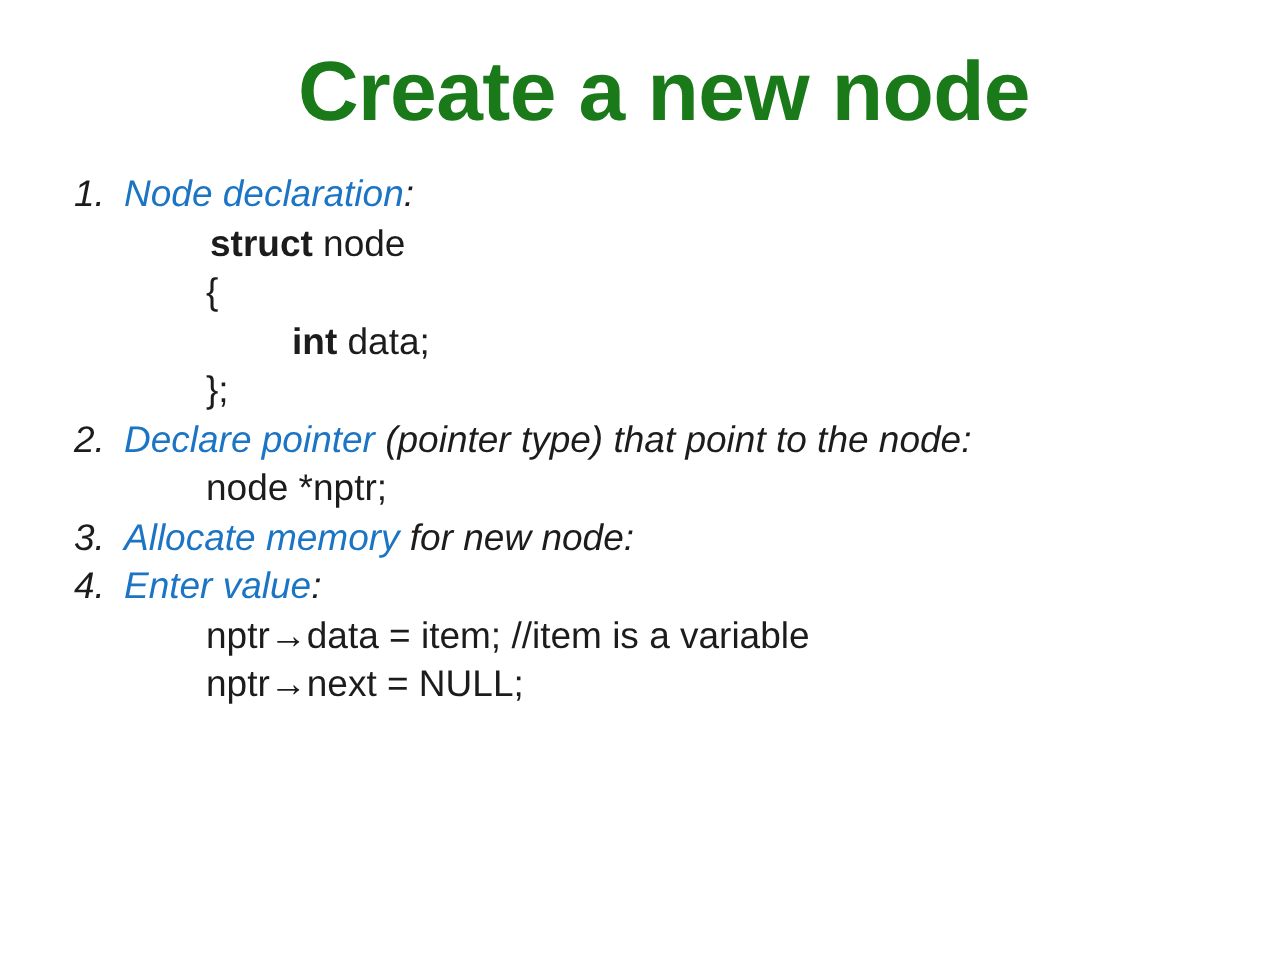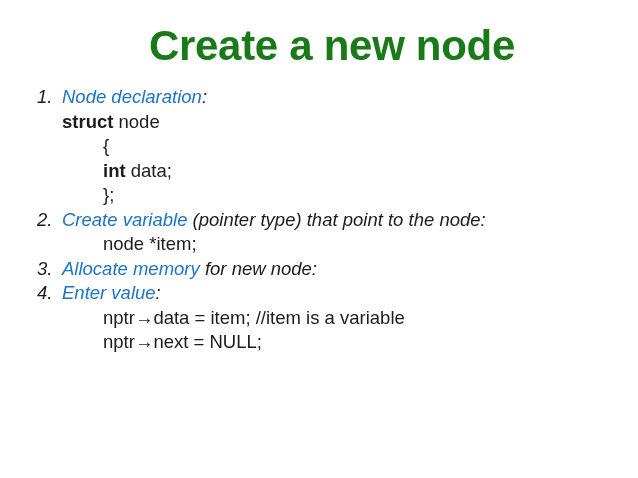--- a/index.html
+++ b/index.html
@@ -46,21 +46,21 @@
     font-size: 18.5px;
     line-height: 24.5px;
     height: 24.5px;
     color: var(--text-black);
   }
   .l-list  { padding-left: 37px; font-style: italic; }
   .l-code1 { padding-left: 62px; }
   .l-code2 { padding-left: 103px; }
   .num { display: inline-block; min-width: 25px; }
   .blue { color: var(--highlight-blue); }
-  .bold { font-weight: 700; }
+  .bold { font-weight: 700; margin-left: 43px; }
 </style>
 </head>
 <body>
 
 <div class="slide">
 
   <div class="title">Create a new node</div>
 
   <div class="content">
 
@@ -68,23 +68,23 @@
 
     <div class="line l-code1"><span class="bold">struct</span><span> node</span></div>
 
     <div class="line l-code2"><span>{</span></div>
 
     <div class="line l-code2"><span class="bold">int</span><span> data;</span></div>
 
 
     <div class="line l-code2"><span>};</span></div>
 
-    <div class="line l-list"><span class="num">2.</span><span class="blue">Create variable</span><span> (pointer type) that point to the node:</span></div>
+    <div class="line l-list"><span class="num">2.</span><span class="blue">Declare pointer</span><span> (pointer type) that point to the node:</span></div>
 
-    <div class="line l-code2"><span>node *item;</span></div>
+    <div class="line l-code2"><span>node *nptr;</span></div>
 
     <div class="line l-list"><span class="num">3.</span><span class="blue">Allocate memory</span><span> for new node:</span></div>
 
 
     <div class="line l-list"><span class="num">4.</span><span class="blue">Enter value</span><span>:</span></div>
 
     <div class="line l-code2"><span>nptr→data = item; //item is a variable</span></div>
 
     <div class="line l-code2"><span>nptr→next = NULL;</span></div>
 

